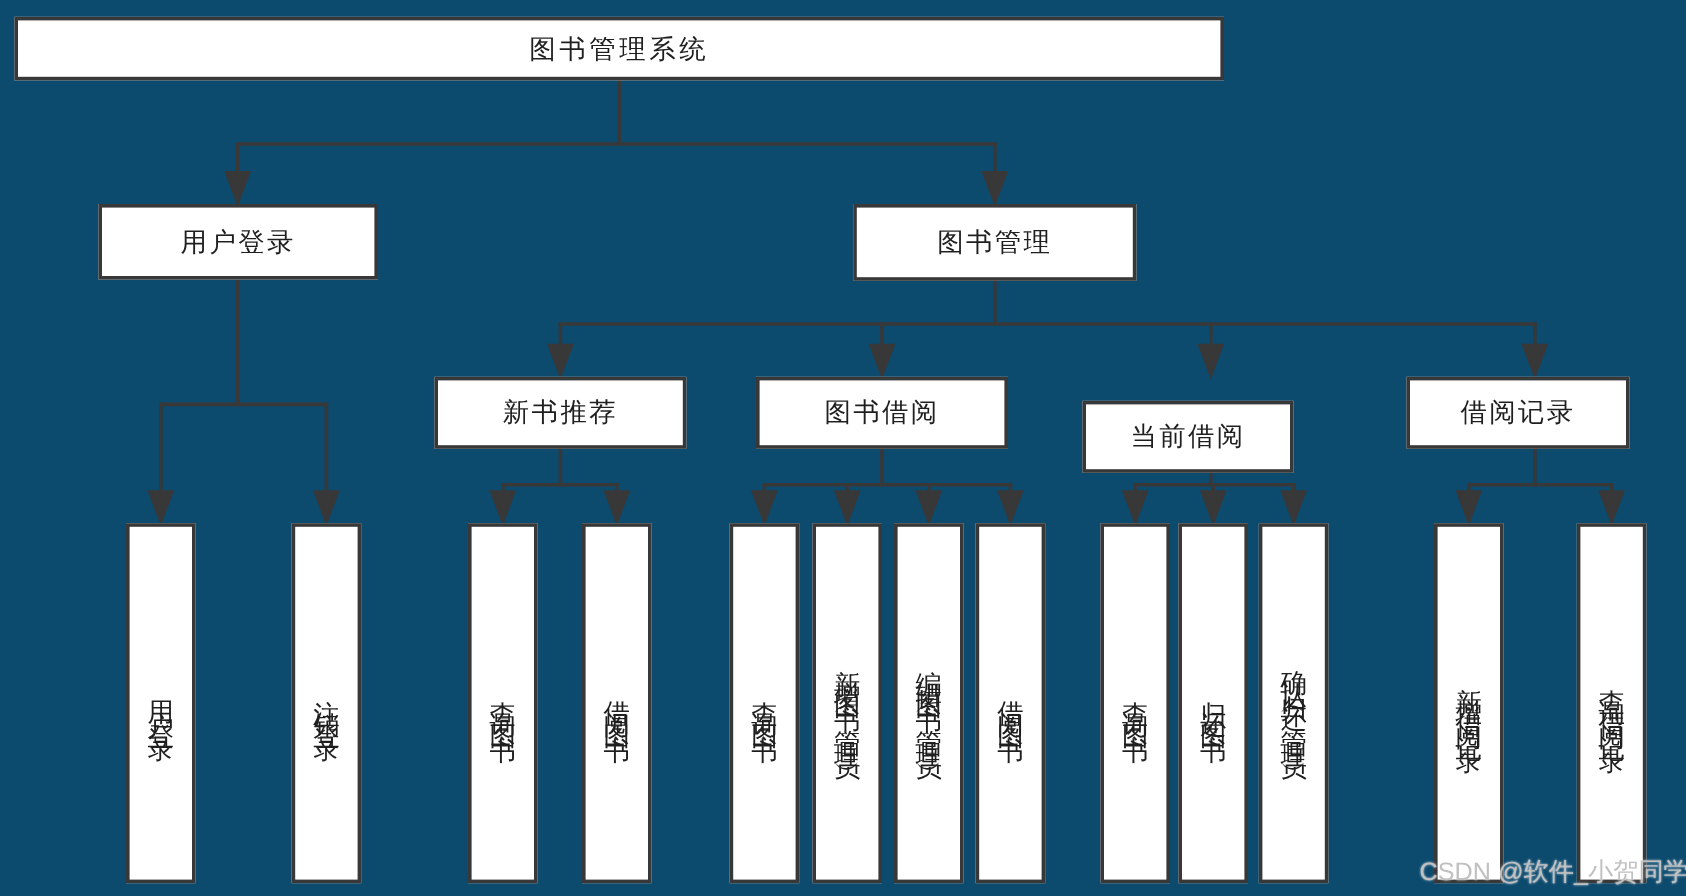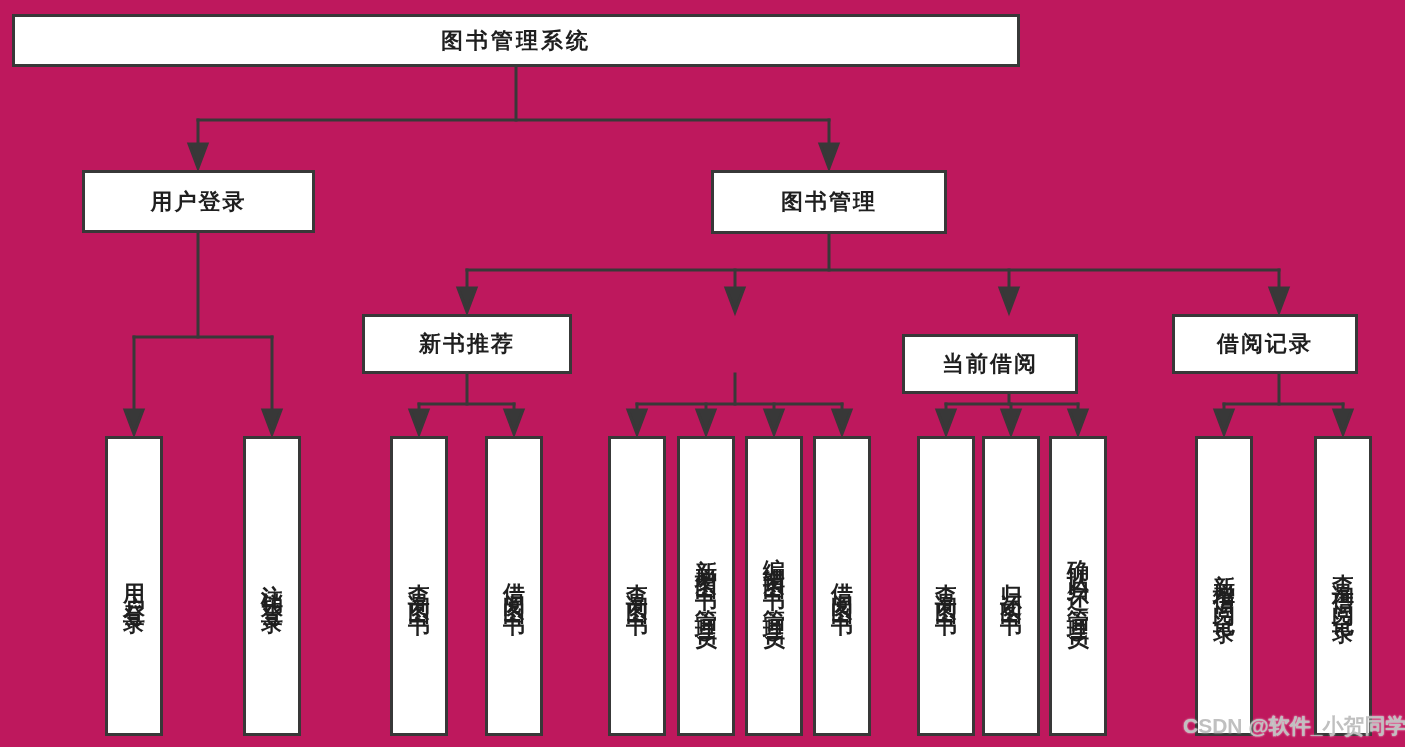--- a/index.html
+++ b/index.html
@@ -1,24 +1,23 @@
 <!DOCTYPE html>
 <html><head>
 <meta charset="utf-8">
 <style>
   html, body { margin: 0; padding: 0; background: #ffffff; }
   .stage {
     position: relative;
     width: 1405px;
     height: 747px;
-    background: #be185d;
+    background: #0c4a6e;
     font-family: "Liberation Sans", sans-serif;
     color: #1f1f1f;
     overflow: hidden;
-    font-weight: bold;
   }
   .wires {
     position: absolute;
     left: 0; top: 0;
     width: 1405px; height: 747px;
     z-index: 1;
   }
   .box {
     position: absolute;
     box-sizing: border-box;
@@ -126,20 +125,21 @@
     <line x1="1343" y1="404" x2="1343" y2="412"></line>
       <polygon points="1334,410 1352,410 1343,434"></polygon>
   </svg>
 
   <div class="box title" style="left:12px; top:14px; width:1008px; height:53px;">图书管理系统</div>
 
   <div class="box" style="left:82px; top:170px; width:233px; height:63px;">用户登录</div>
   <div class="box" style="left:711px; top:170px; width:236px; height:64px;">图书管理</div>
 
   <div class="box" style="left:362px; top:314px; width:210px; height:60px;">新书推荐</div>
+  <div class="box" style="left:630px; top:314px; width:210px; height:60px;">图书借阅</div>
   <div class="box" style="left:902px; top:314px; width:176px; height:60px;margin-top:20px;">当前借阅</div>
   <div class="box" style="left:1172px; top:314px; width:186px; height:60px;">借阅记录</div>
 
   <div class="leaf" style="left:105px; top:436px; width:58px; height:300px;">
     <span class="vtext">用户登录</span>
   </div>
   <div class="leaf" style="left:243px; top:436px; width:58px; height:300px;">
     <span class="vtext">注销登录</span>
   </div>
 

